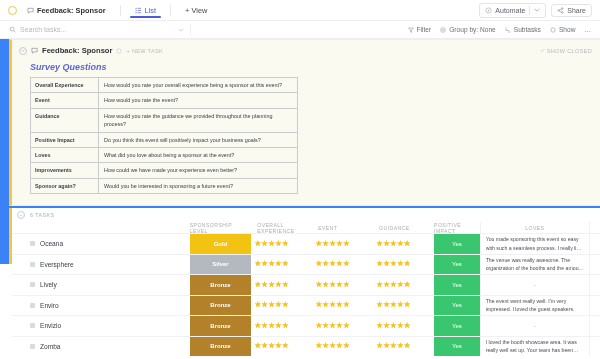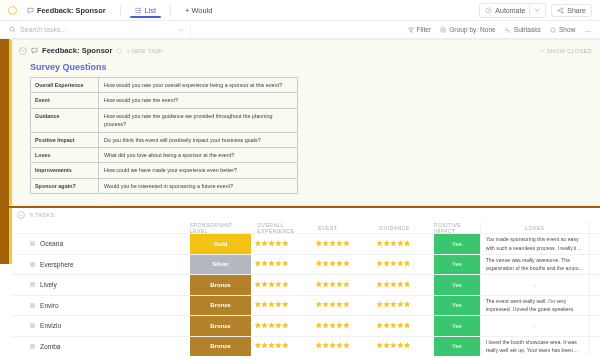--- a/index.html
+++ b/index.html
@@ -3,21 +3,21 @@
 <meta charset="utf-8">
 <style>
   * { box-sizing: border-box; margin: 0; padding: 0; }
   html, body {
     width: 600px; height: 359px;
     font-family: "Liberation Sans", sans-serif;
     background: #ffffff;
     overflow: hidden;
     color: #3c4049;
   }
-  #app { position: relative; width: 600px; height: 264px; background:#a16207; }
+  #app { position: relative; width: 600px; height: 264px; background:#3b82f6; }
 
   
   .topbar {
     height: 21px; display: flex; align-items: center;
     padding: 0 8px; border-bottom: 1px solid #eceef1; background:#fff;
     position: relative;
   }
   .tb-left { display:flex; align-items:center; gap:5px; }
   .dot-ring {
     width: 9px; height: 9px; border-radius: 50%;
@@ -60,21 +60,21 @@
   .listpanel {
     position:absolute; left:9px; right:0px; top:39px; height:167px;
     background:#fbfaf1; border-left:3px solid #f5c83b;
     border-top:1px solid #f0efe4; border-bottom:1px solid #f0efe4;
   }
   .lp-head { display:flex; align-items:center; gap:4px; padding:6px 8px 0 7px; }
   .lp-title { font-size:7.6px; font-weight:700; color:#2f3239; }
   .lp-newtask { font-size:5.6px; color:#b7bac0; letter-spacing:.3px; }
   .lp-showclosed { margin-left:auto; font-size:5.6px; color:#b7bac0; letter-spacing:.3px; display:flex; align-items:center; gap:2px; }
 
-  .sq-title { font-size:9px; font-weight:700; color:#5b68d8; padding:7px 0 5px 18px; }
+  .sq-title { font-size:9px; font-weight:700; color:#5b68d8; padding:7px 0 5px 18px;font-style:italic; }
 
   
   .sqtable { margin-left:18px; width:268px; border:1px solid #c9cbcc; border-collapse:collapse; background:#fbfaf1; }
   .sqtable td { border:1px solid #c9cbcc; font-size:5.4px; vertical-align:top; line-height:1.55; color:#3c4049; }
   .sq-k { width:68px; padding:3px 4px; font-weight:700; }
   .sq-v { padding:3px 5px; }
 
   
   .tasksec { position:absolute; left:9px; right:0; top:208px; bottom:0; background:#fff; border-left:3px solid #f5c83b; }
   .tt-head { display:flex; align-items:center; height:14px; padding-left:5px; }
@@ -146,21 +146,21 @@
                 <line x1="6" y1="8" x2="14" y2="8" stroke="#4f5bd5" stroke-width="1.5"></line>
                 <line x1="6" y1="13" x2="14" y2="13" stroke="#4f5bd5" stroke-width="1.5"></line>
               </svg>
           </span>
           <span>List</span>
           <span class="tab-underline"></span>
         </div>
       </div>
       <span class="divider-v"></span>
       <div class="chip">
-        <span>+ Would</span>
+        <span>+ View</span>
       </div>
     </div>
     <div class="tb-right">
       <div class="btn-out">
         <span class="ic">
           <svg width="7" height="7" viewBox="0 0 16 16">
               <circle cx="8" cy="8" r="6" fill="none" stroke="#9aa0a8" stroke-width="1.3"></circle>
               <path d="M8.6 4.5L6 8.6h2L7.4 11.5 10 7.4H8z" fill="#9aa0a8"></path>
             </svg>
         </span>

